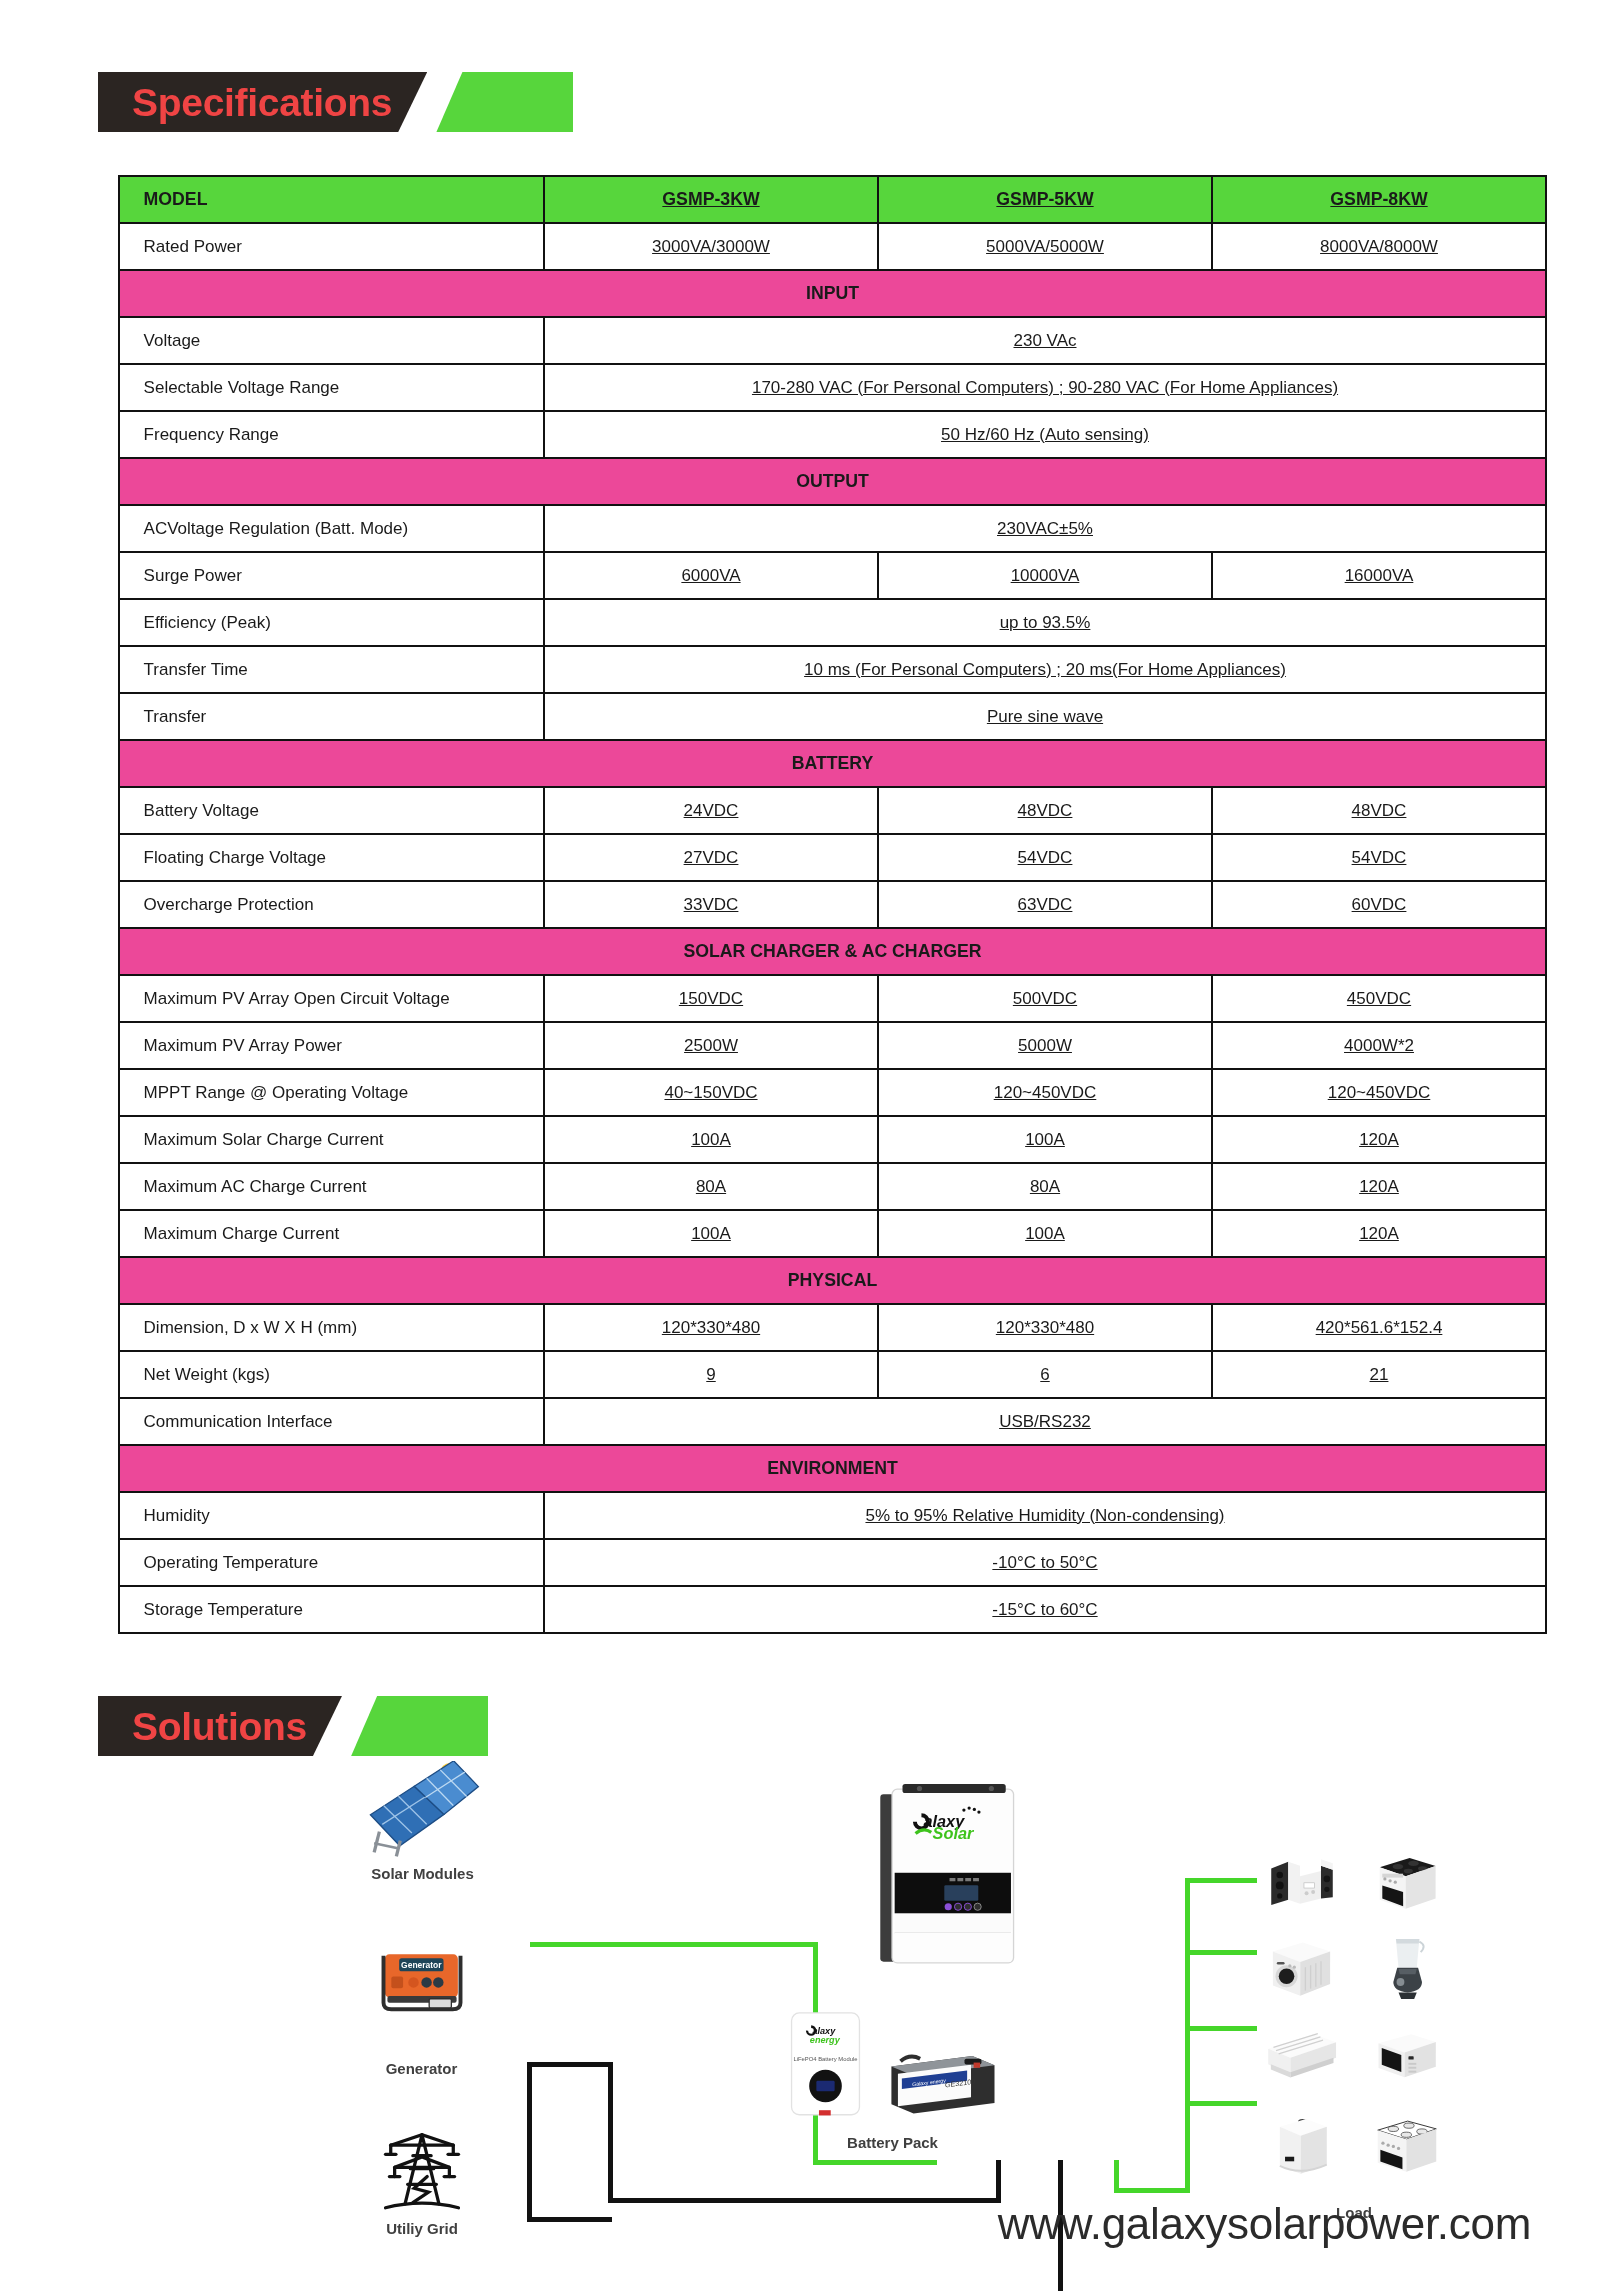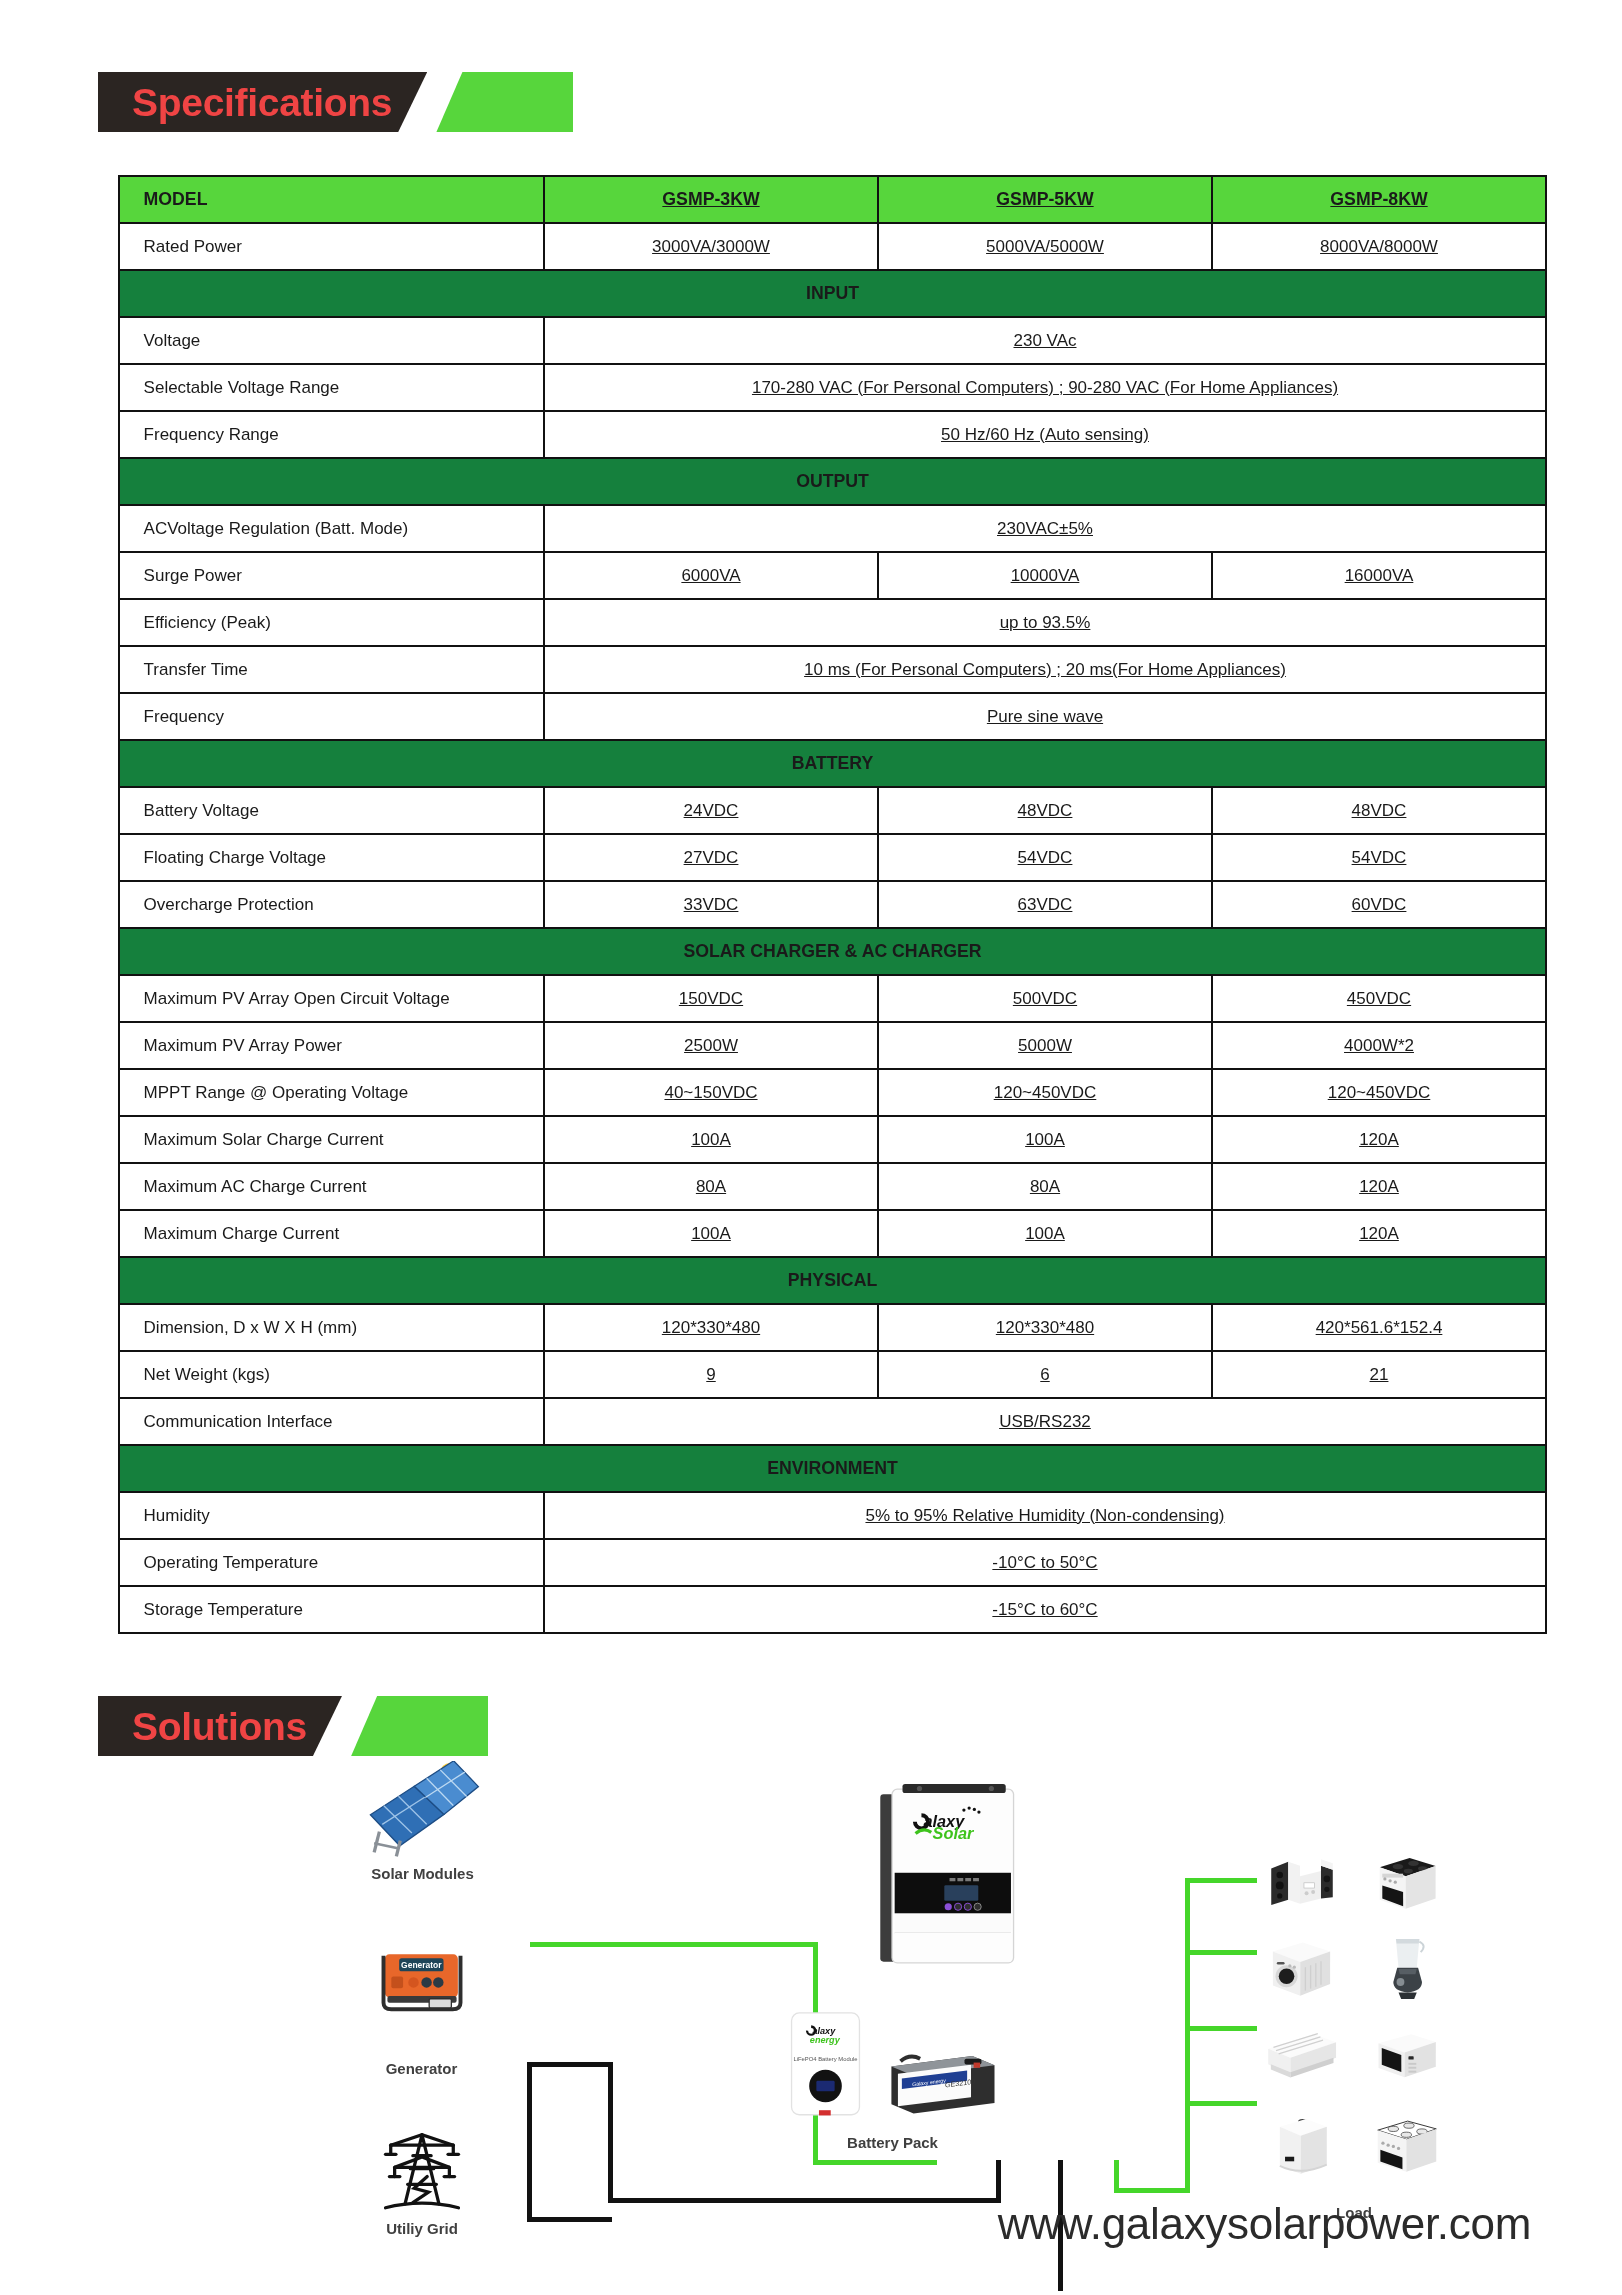--- a/index.html
+++ b/index.html
@@ -66,21 +66,21 @@
   td.value-cell { text-align: center; text-decoration: underline; }
 
   tr.header-row td {
     background: #57d63c;
     font-weight: bold;
     font-size: 17.7px;
   }
   tr.header-row td.label-cell { text-align: left; }
 
   tr.section-row td {
-    background: #15803d;
+    background: #ec4899;
     text-align: center;
     font-weight: bold;
     font-size: 17.7px;
   }
 
   
   .diagram {
     position: relative;
     width: 1427px;
     height: 406px;
@@ -183,21 +183,21 @@
         </tr>
         <tr>
           <td class="label-cell">Efficiency (Peak)</td>
           <td colspan="3" class="value-cell">up to 93.5%</td>
         </tr>
         <tr>
           <td class="label-cell">Transfer Time</td>
           <td colspan="3" class="value-cell">10 ms (For Personal Computers) ; 20 ms(For Home Appliances)</td>
         </tr>
         <tr>
-          <td class="label-cell">Frequency</td>
+          <td class="label-cell">Transfer</td>
           <td colspan="3" class="value-cell">Pure sine wave</td>
         </tr>
         <tr class="section-row">
           <td colspan="4">BATTERY</td>
         </tr>
         <tr>
           <td class="label-cell">Battery Voltage</td>
           <td class="value-cell">24VDC</td>
           <td class="value-cell">48VDC</td>
           <td class="value-cell">48VDC</td>

